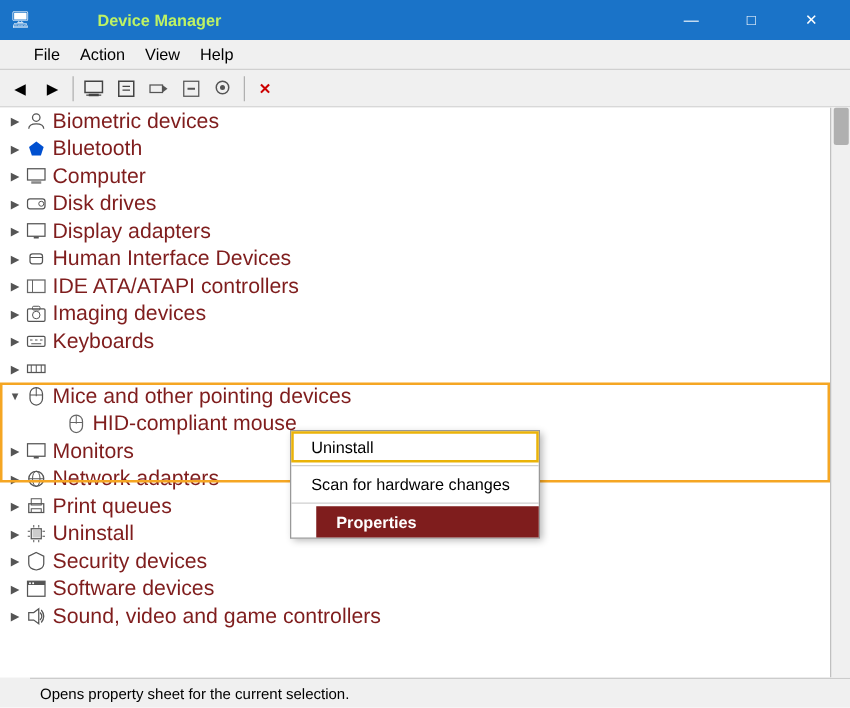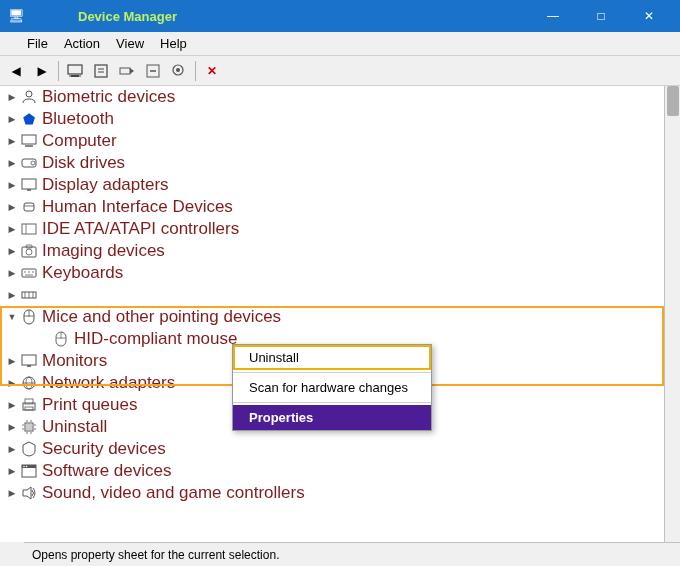--- a/index.html
+++ b/index.html
@@ -186,22 +186,23 @@
       min-width: 200px;
     }
     .ctx-item {
       padding: 5px 16px;
       cursor: pointer;
       font-size: 13px;
       display: flex;
       align-items: center;
     }
     .ctx-item.active {
-      background: #4c1d95;
+      background: #7f1d1d;
       color: white;
+      margin-left: 20px;
     }
     .ctx-separator {
       height: 1px;
       background: #d0d0d0;
       margin: 2px 0;
     }
     .ctx-item.uninstall {
       border: 2px solid #f5a623;
       margin: 0;
       padding: 3px 14px;

